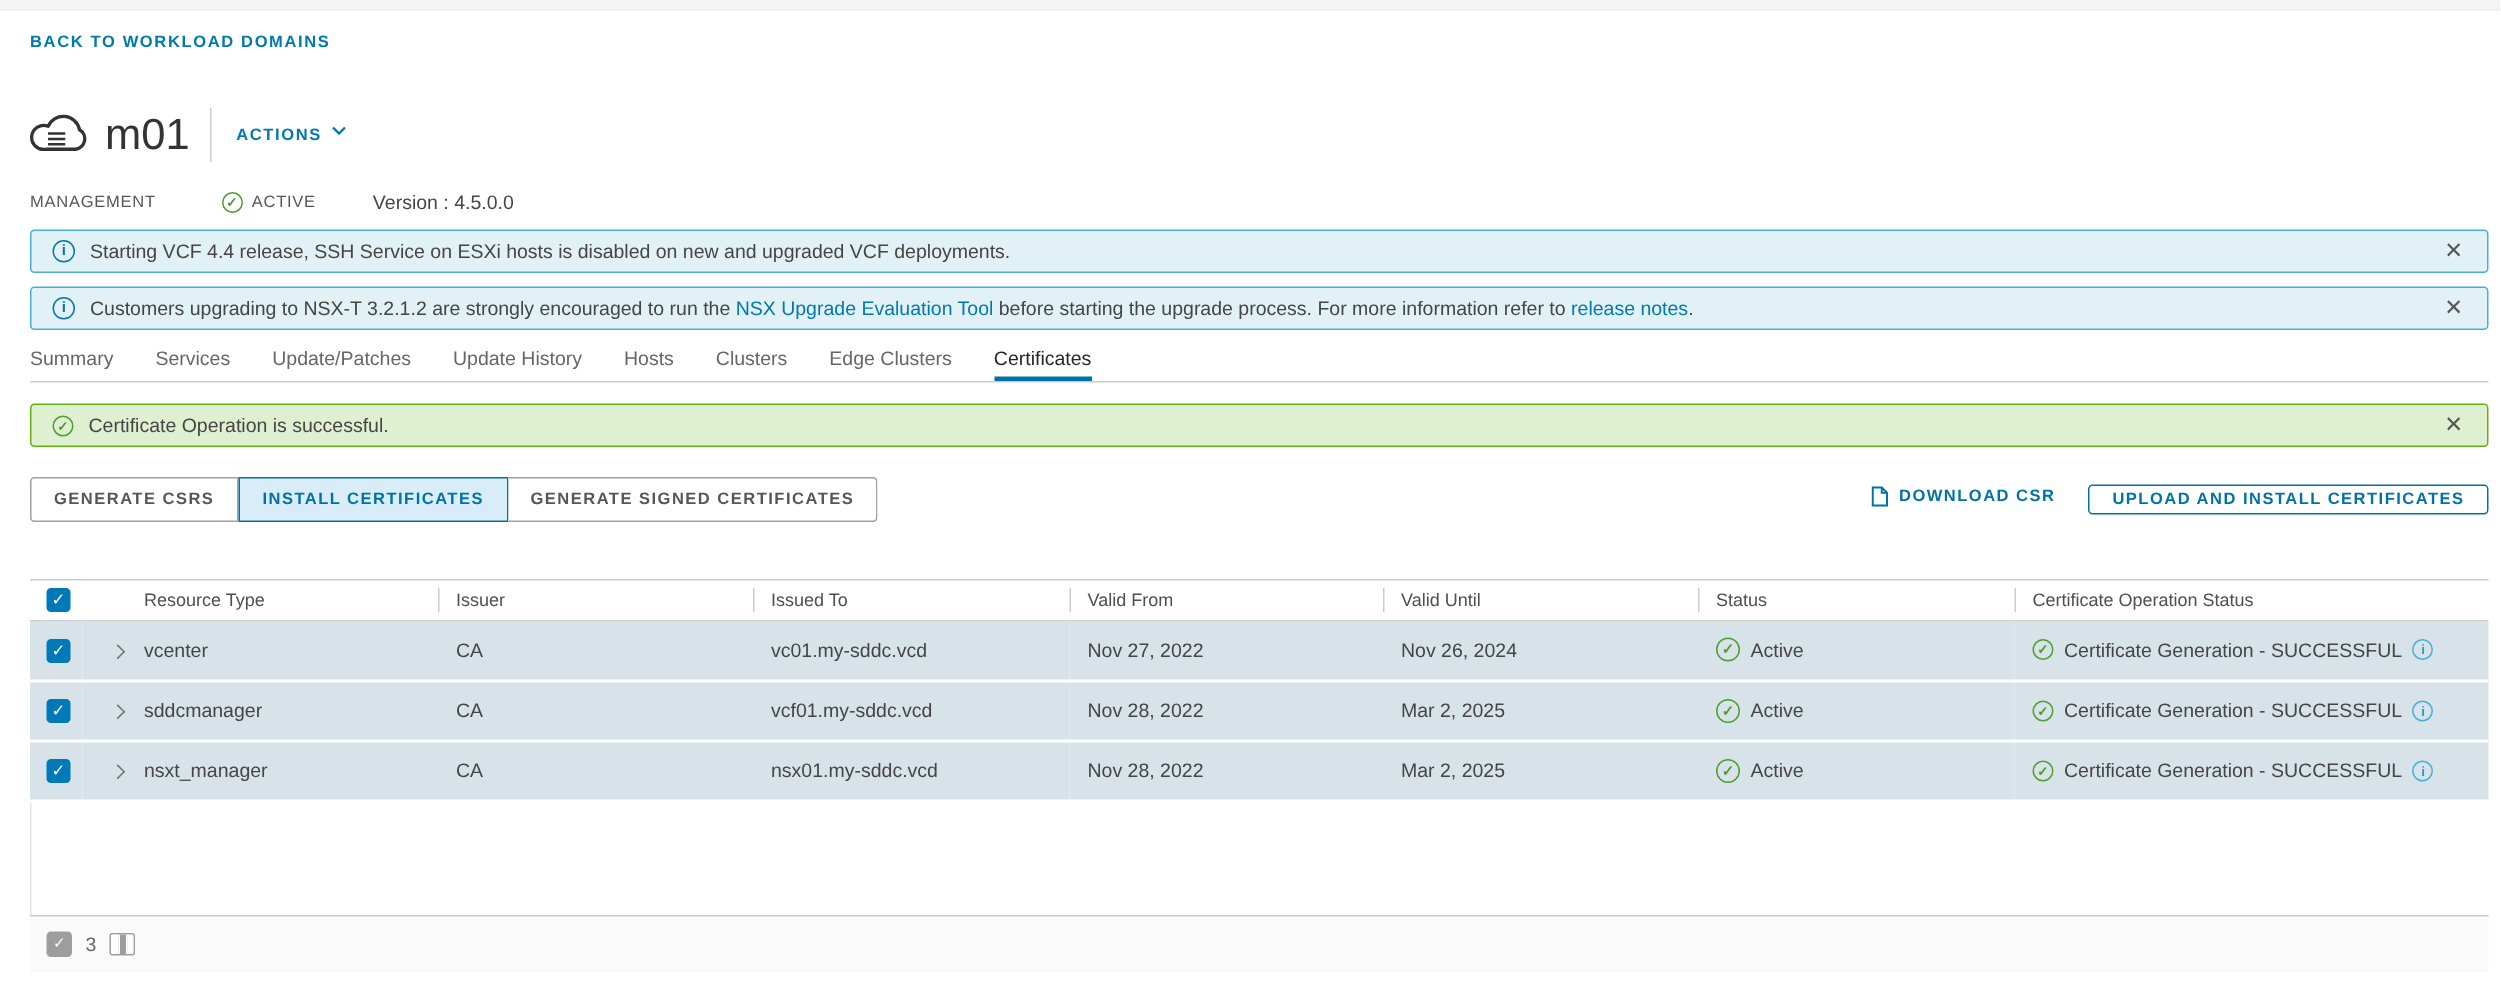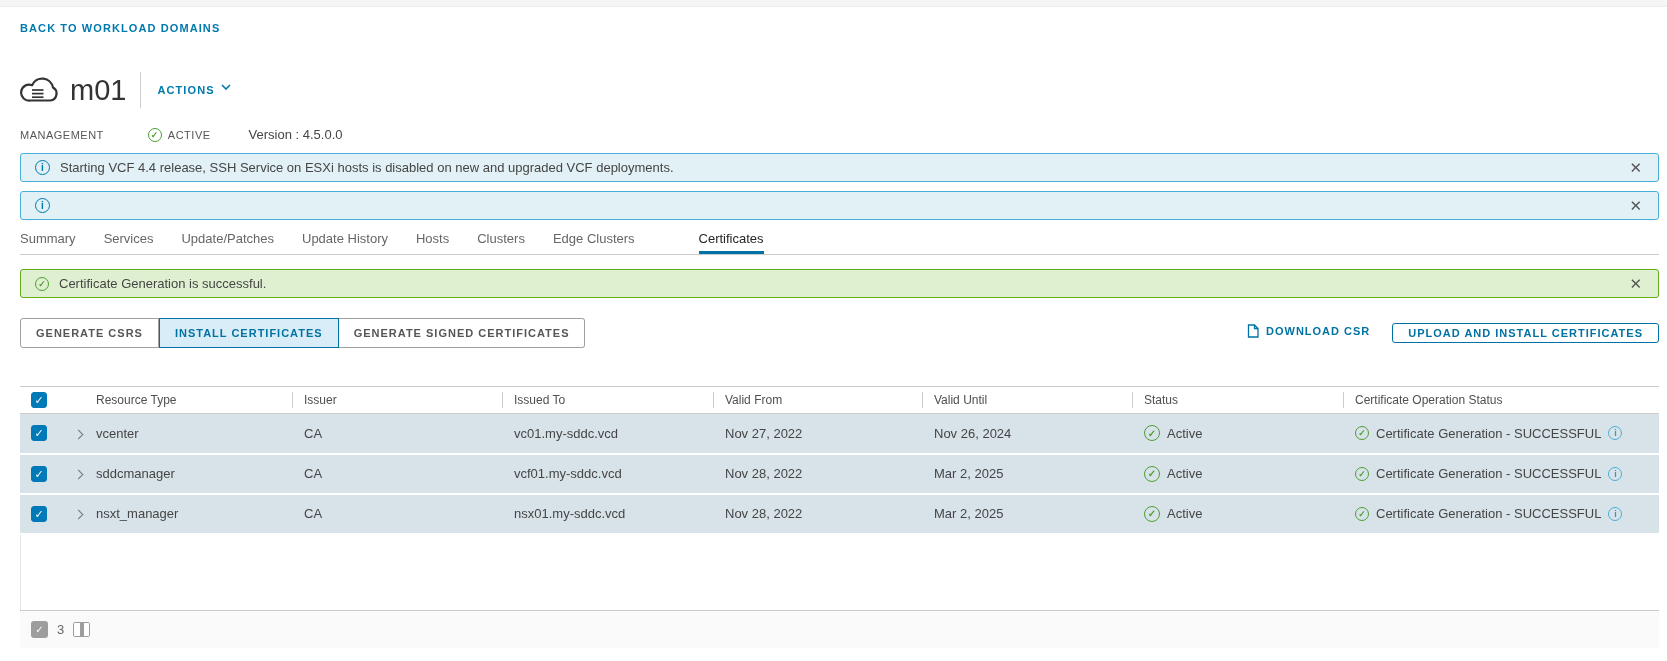--- a/index.html
+++ b/index.html
@@ -52,21 +52,21 @@
   .banner-2 { margin-top:9px; }
   .banner-ok { margin-top:14px; }
   .banner a { color:#0079ad; text-decoration:none; cursor:pointer; }
   .close-x { margin-left:auto; background:none; border:none; color:#565656; font-size:15px;
     line-height:1; cursor:pointer; padding:0 2px; font-family:inherit; }
 
   
   .tabs { display:flex; margin-top:4px; border-bottom:1px solid #ccc; }
   .tab { padding:7px 0 5px; margin-right:28px; font-size:13px; color:#666;
     border-bottom:3px solid transparent; cursor:pointer; background:none; font-family:inherit; }
-  .tab.active { color:#262626; border-bottom-color:#0072a3;margin-left:36px; }
+  .tab.active { color:#262626; border-bottom-color:#0072a3; }
 
   
   .toolbar { display:flex; align-items:center; margin-top:20px; }
   .btn-group { display:flex; }
   .seg-btn { height:30px; padding:0 15px; background:#fff; border:1px solid #a0a0a0;
     color:#565656; font-size:11px; font-weight:bold; letter-spacing:1px; cursor:pointer;
     font-family:inherit; }
   .seg-btn + .seg-btn { border-left:none; }
   .seg-btn:first-child { border-radius:3px 0 0 3px; }
   .seg-btn:last-child { border-radius:0 3px 3px 0; }
@@ -149,37 +149,40 @@
   </div>
 
   <div class="banner banner-info banner-1">
     <i class="circ circ-blue">i</i>
     <span>Starting VCF 4.4 release, SSH Service on ESXi hosts is disabled on new and upgraded VCF deployments.</span>
     <button class="close-x">✕</button>
   </div>
 
   <div class="banner banner-info banner-2">
     <i class="circ circ-blue">i</i>
+    <span>
+      <span>Customers upgrading to NSX-T 3.2.1.2 are strongly encouraged to run the </span><a>NSX Upgrade Evaluation Tool</a><span> before starting the upgrade process. For more information refer to </span><a>release notes</a><span>.</span>
+    </span>
     <button class="close-x">✕</button>
   </div>
 
   <nav class="tabs">
     <div class="tab">Summary</div>
     <div class="tab">Services</div>
     <div class="tab">Update/Patches</div>
     <div class="tab">Update History</div>
     <div class="tab">Hosts</div>
     <div class="tab">Clusters</div>
     <div class="tab">Edge Clusters</div>
     <div class="tab active">Certificates</div>
   </nav>
 
   <div class="banner banner-success banner-ok">
     <i class="circ circ-green">✓</i>
-    <span>Certificate Generation is successful.</span>
+    <span>Certificate Operation is successful.</span>
     <button class="close-x">✕</button>
   </div>
 
   <div class="toolbar">
     <div class="btn-group">
       <button class="seg-btn">GENERATE CSRS</button>
       <button class="seg-btn active">INSTALL CERTIFICATES</button>
       <button class="seg-btn">GENERATE SIGNED CERTIFICATES</button>
     </div>
     <div class="toolbar-right">

